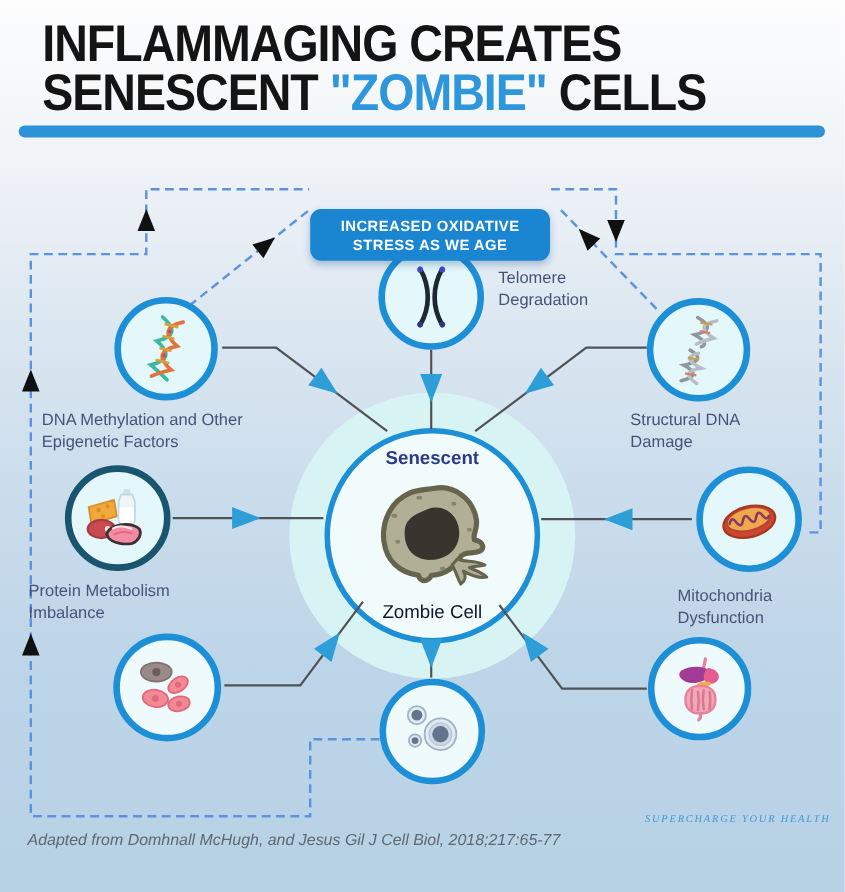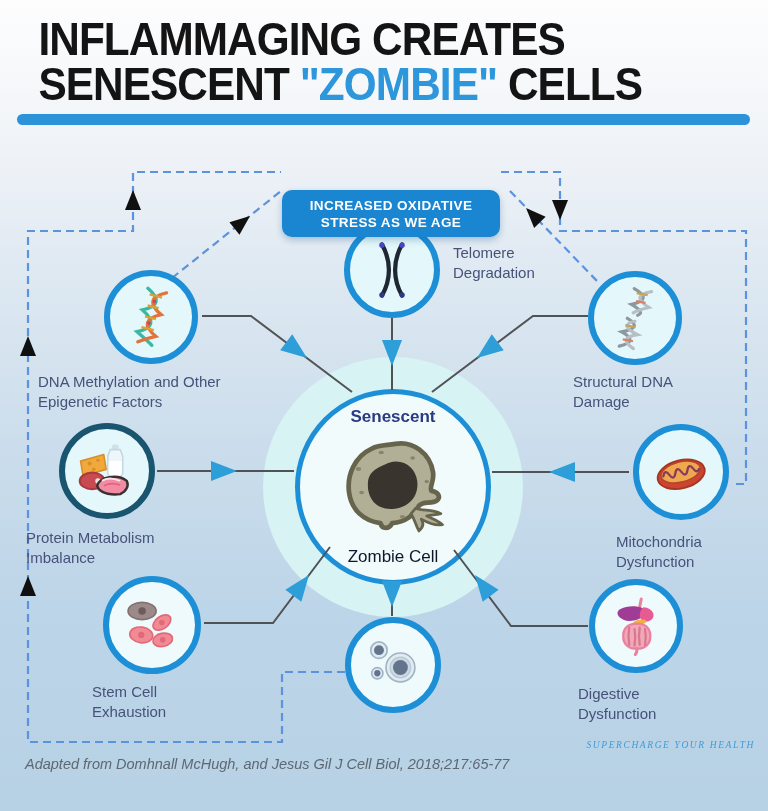--- a/index.html
+++ b/index.html
@@ -237,21 +237,19 @@
 
   <div class="banner">
     <span>INCREASED OXIDATIVE STRESS AS WE AGE</span>
   </div>
 
   <div class="nlabel left" style="left:453px;top:243px;width:110px;">Telomere Degradation</div>
   <div class="nlabel" style="left:38px;top:372px;width:222px;">DNA Methylation and Other Epigenetic Factors</div>
   <div class="nlabel" style="left:573px;top:372px;width:126px;">Structural DNA Damage</div>
   <div class="nlabel" style="left:26px;top:528px;width:162px;">Protein Metabolism Imbalance</div>
   <div class="nlabel" style="left:616px;top:532px;width:130px;">Mitochondria Dysfunction</div>
-  <div class="nlabel" style="left:92px;top:682px;width:120px;">Stem Cell Exhaustion</div>
-  <div class="nlabel" style="left:578px;top:684px;width:118px;">Digestive Dysfunction</div>
 
   <div class="citation">Adapted from Domhnall McHugh, and Jesus Gil J Cell Biol, 2018;217:65-77</div>
   <div class="logo">
     <span class="tagline">SUPERCHARGE YOUR HEALTH</span>
   </div>
 
 </div>
 
 </body></html>

